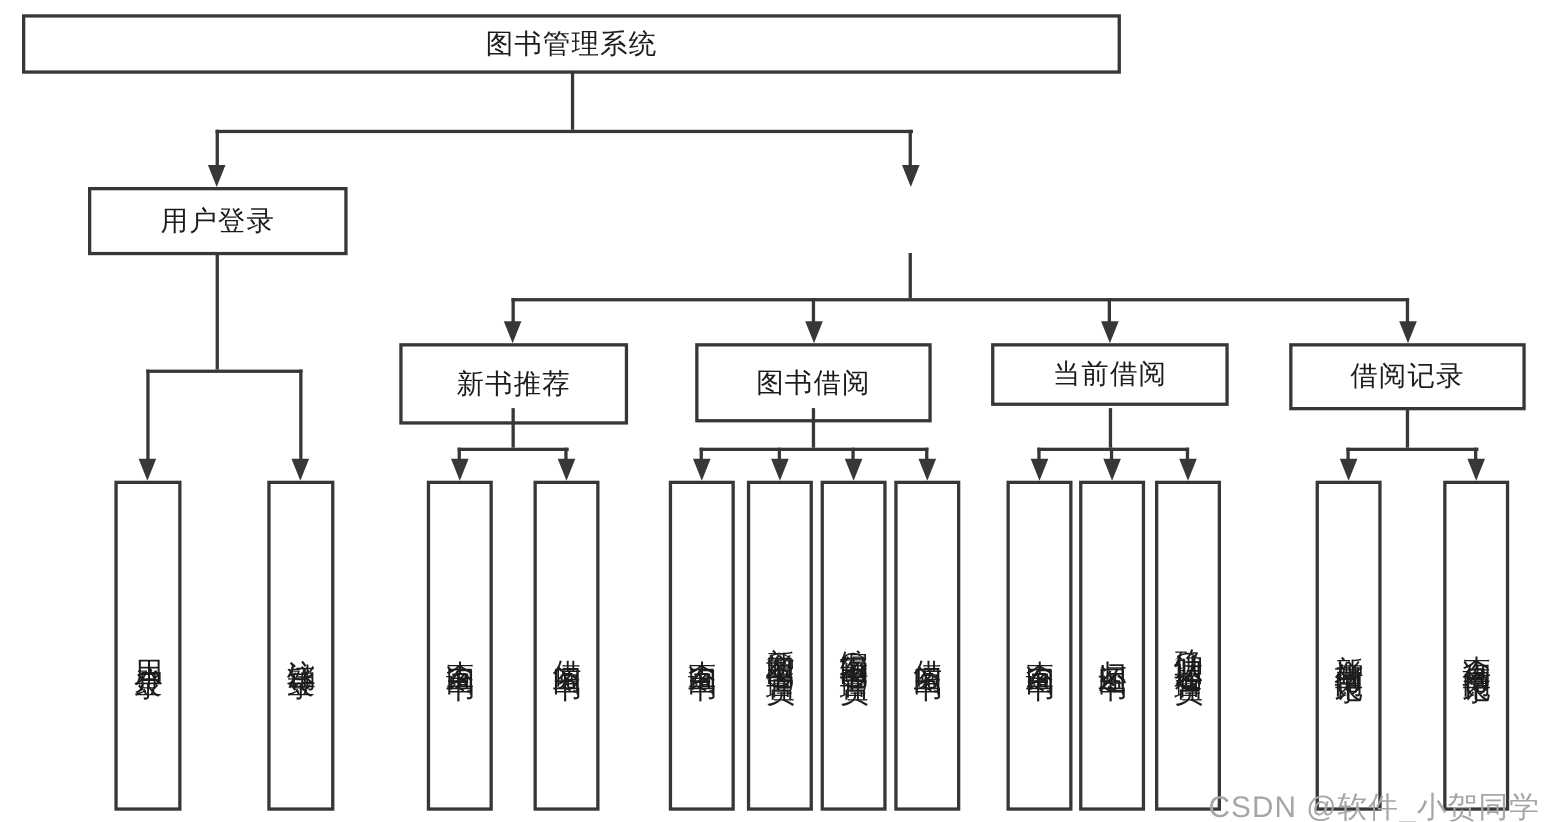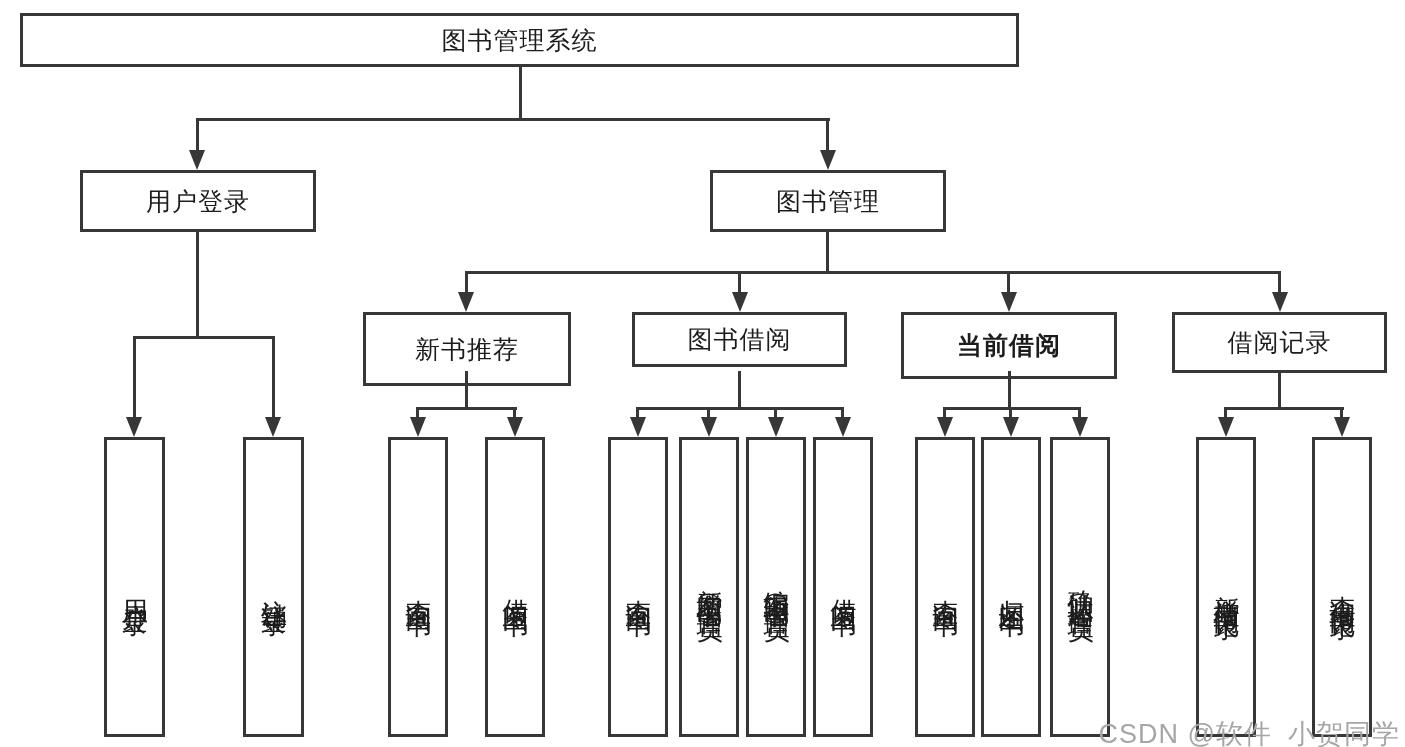--- a/index.html
+++ b/index.html
@@ -53,25 +53,24 @@
   }
 </style>
 </head>
 <body>
 
 <div class="canvas">
 
   <div class="box" style="left:20px; top:13px; width:999px; height:54px;">图书管理系统</div>
 
   <div class="box" style="left:80px; top:170px; width:236px; height:62px;">用户登录</div>
-  <div class="box" style="left:710px; top:170px; width:236px; height:62px;">图书管理</div>
 
   <div class="box" style="left:363px; top:312px; width:208px; height:74px;">新书推荐</div>
-  <div class="box" style="left:632px; top:312px; width:215px; height:55px;">图书借阅</div>
-  <div class="box" style="left:901px; top:312px; width:216px; height:67px;font-weight:bold;">当前借阅</div>
+  <div class="box" style="left:632px; top:312px; width:215px; height:72px;">图书借阅</div>
+  <div class="box" style="left:901px; top:312px; width:216px; height:57px;">当前借阅</div>
   <div class="box" style="left:1172px; top:312px; width:215px; height:61px;text-align:right;">借阅记录</div>
 
   <div class="box vbox" style="left:104px; top:437px; width:61px; height:300px;">用户登录</div>
   <div class="box vbox" style="left:243px; top:437px; width:61px; height:300px;">注销登录</div>
 
   <div class="box vbox" style="left:388px; top:437px; width:60px; height:300px;">查询图书</div>
   <div class="box vbox" style="left:485px; top:437px; width:60px; height:300px;">借阅图书</div>
 
   <div class="box vbox" style="left:608px; top:437px; width:60px; height:300px;">查询图书</div>
   <div class="box vbox" style="left:679px; top:437px; width:60px; height:300px;">新增图书（管理员）</div>

